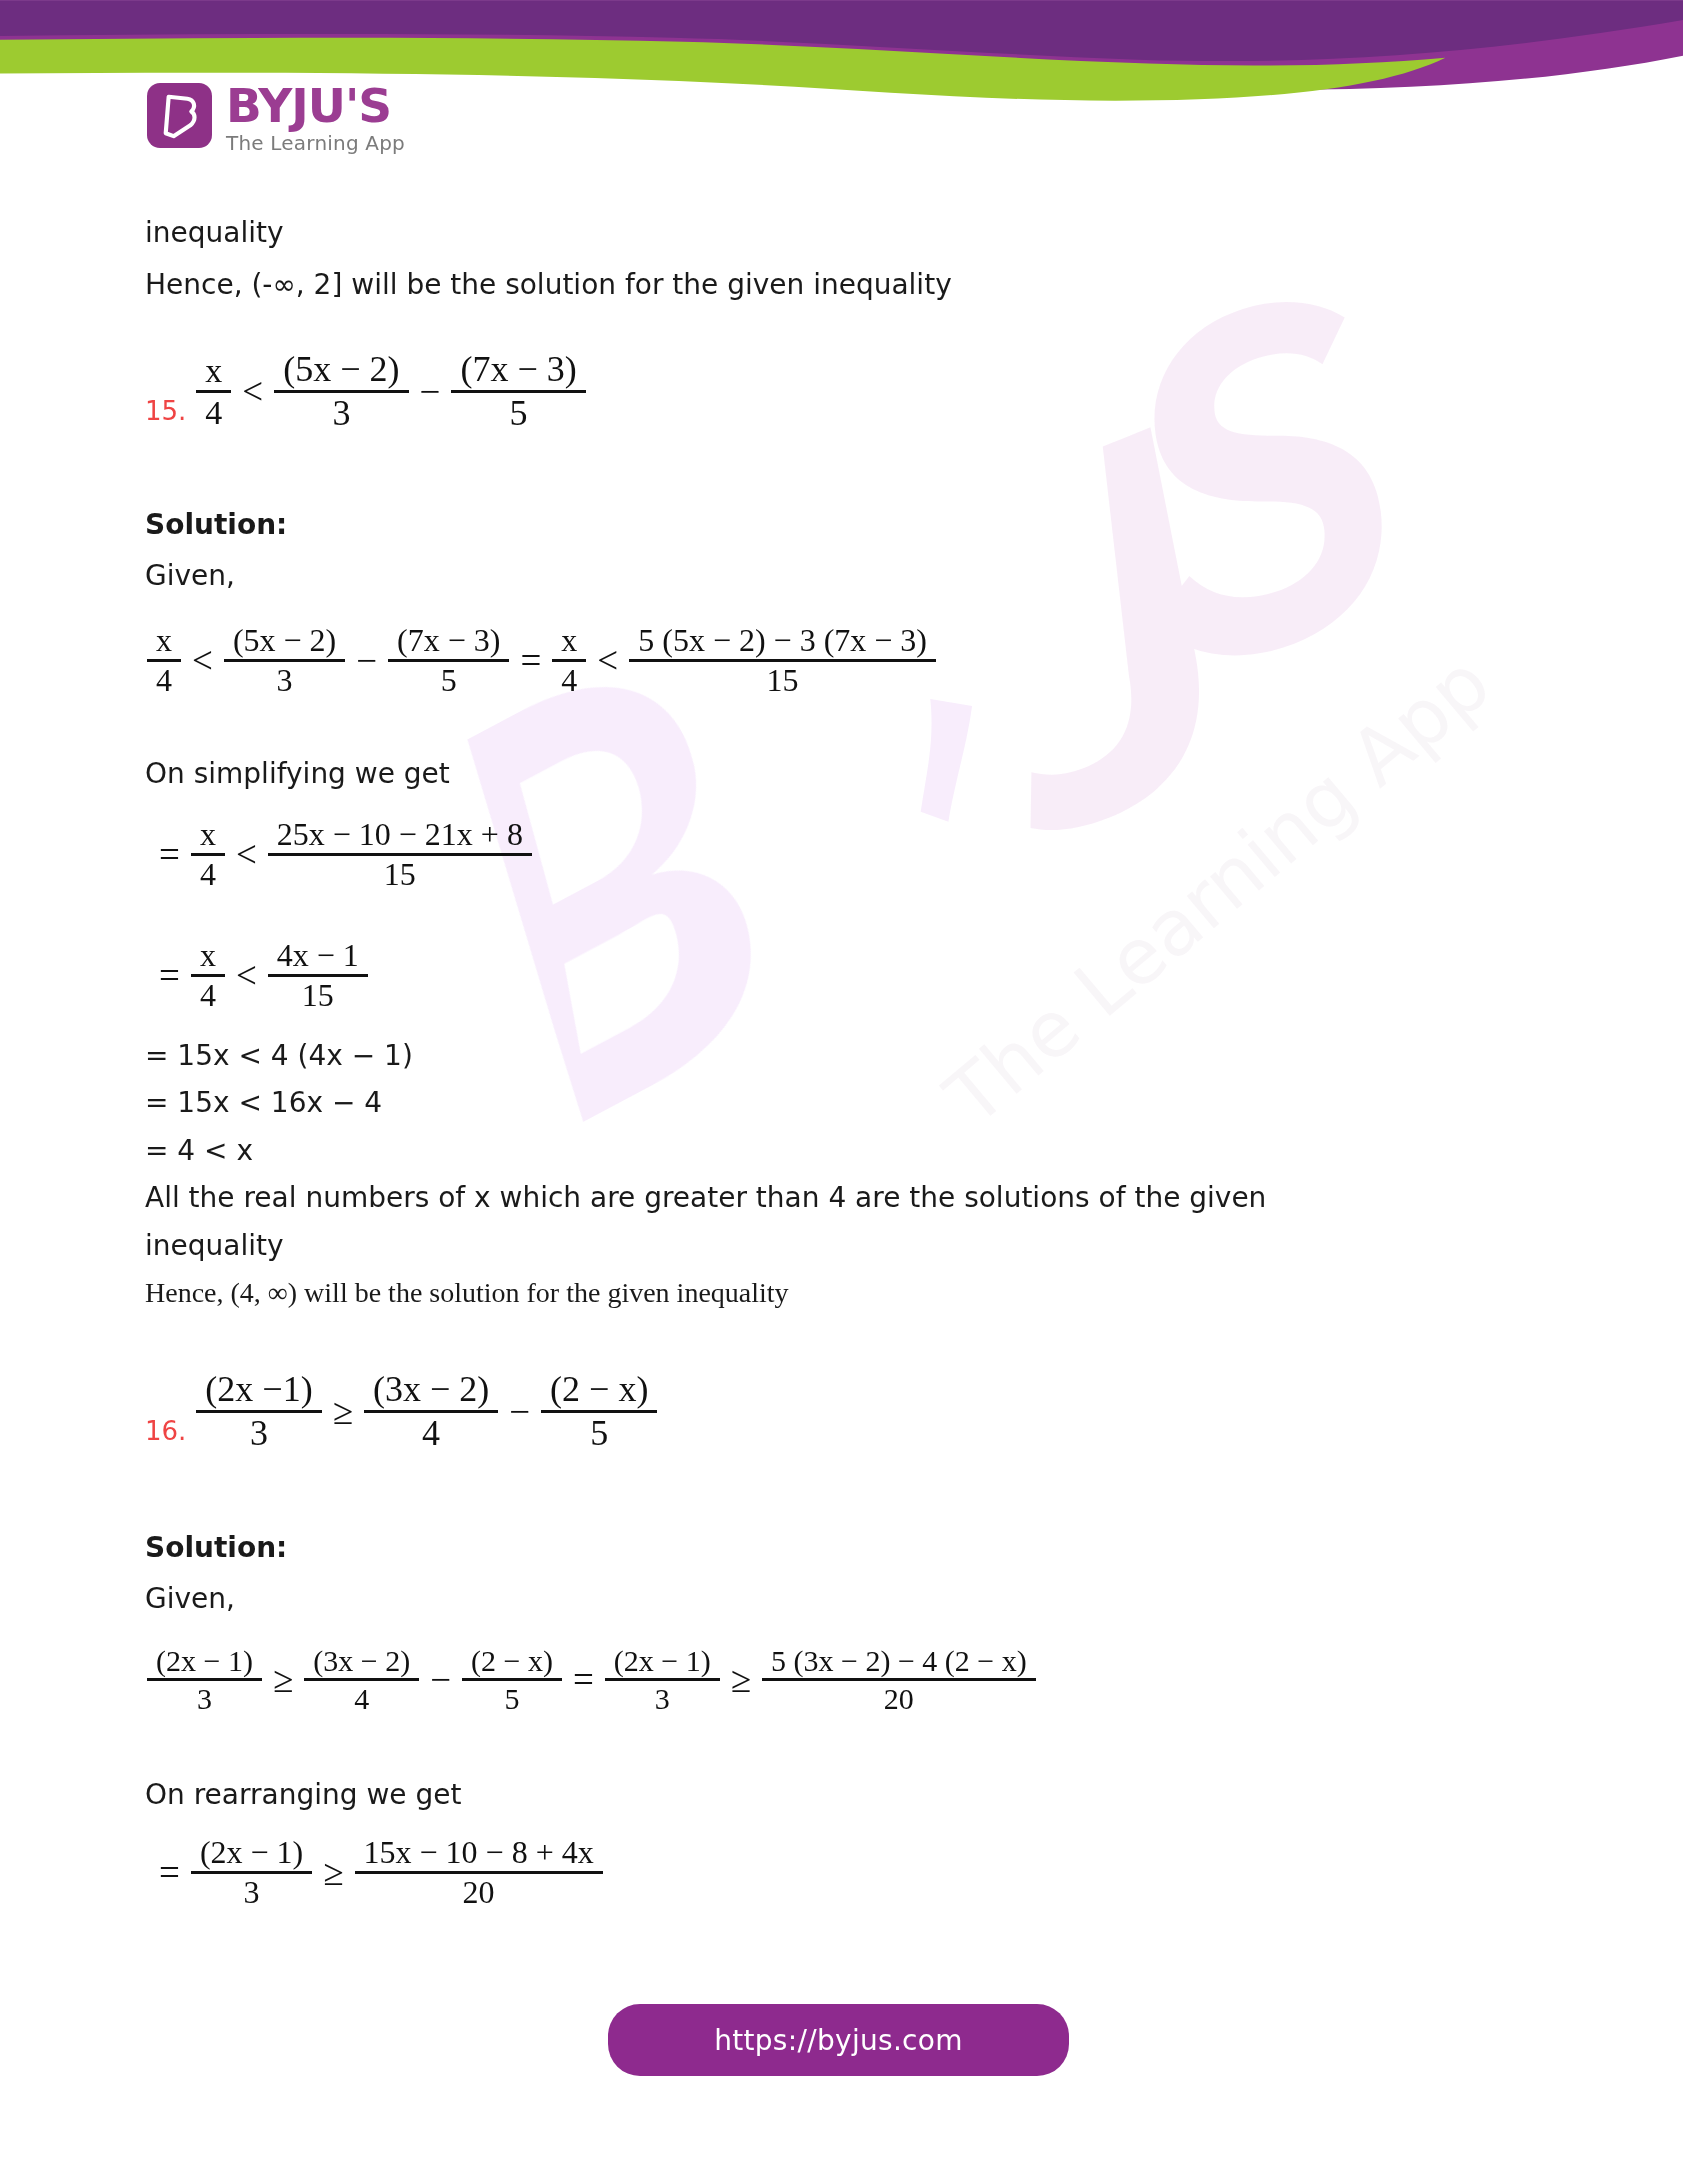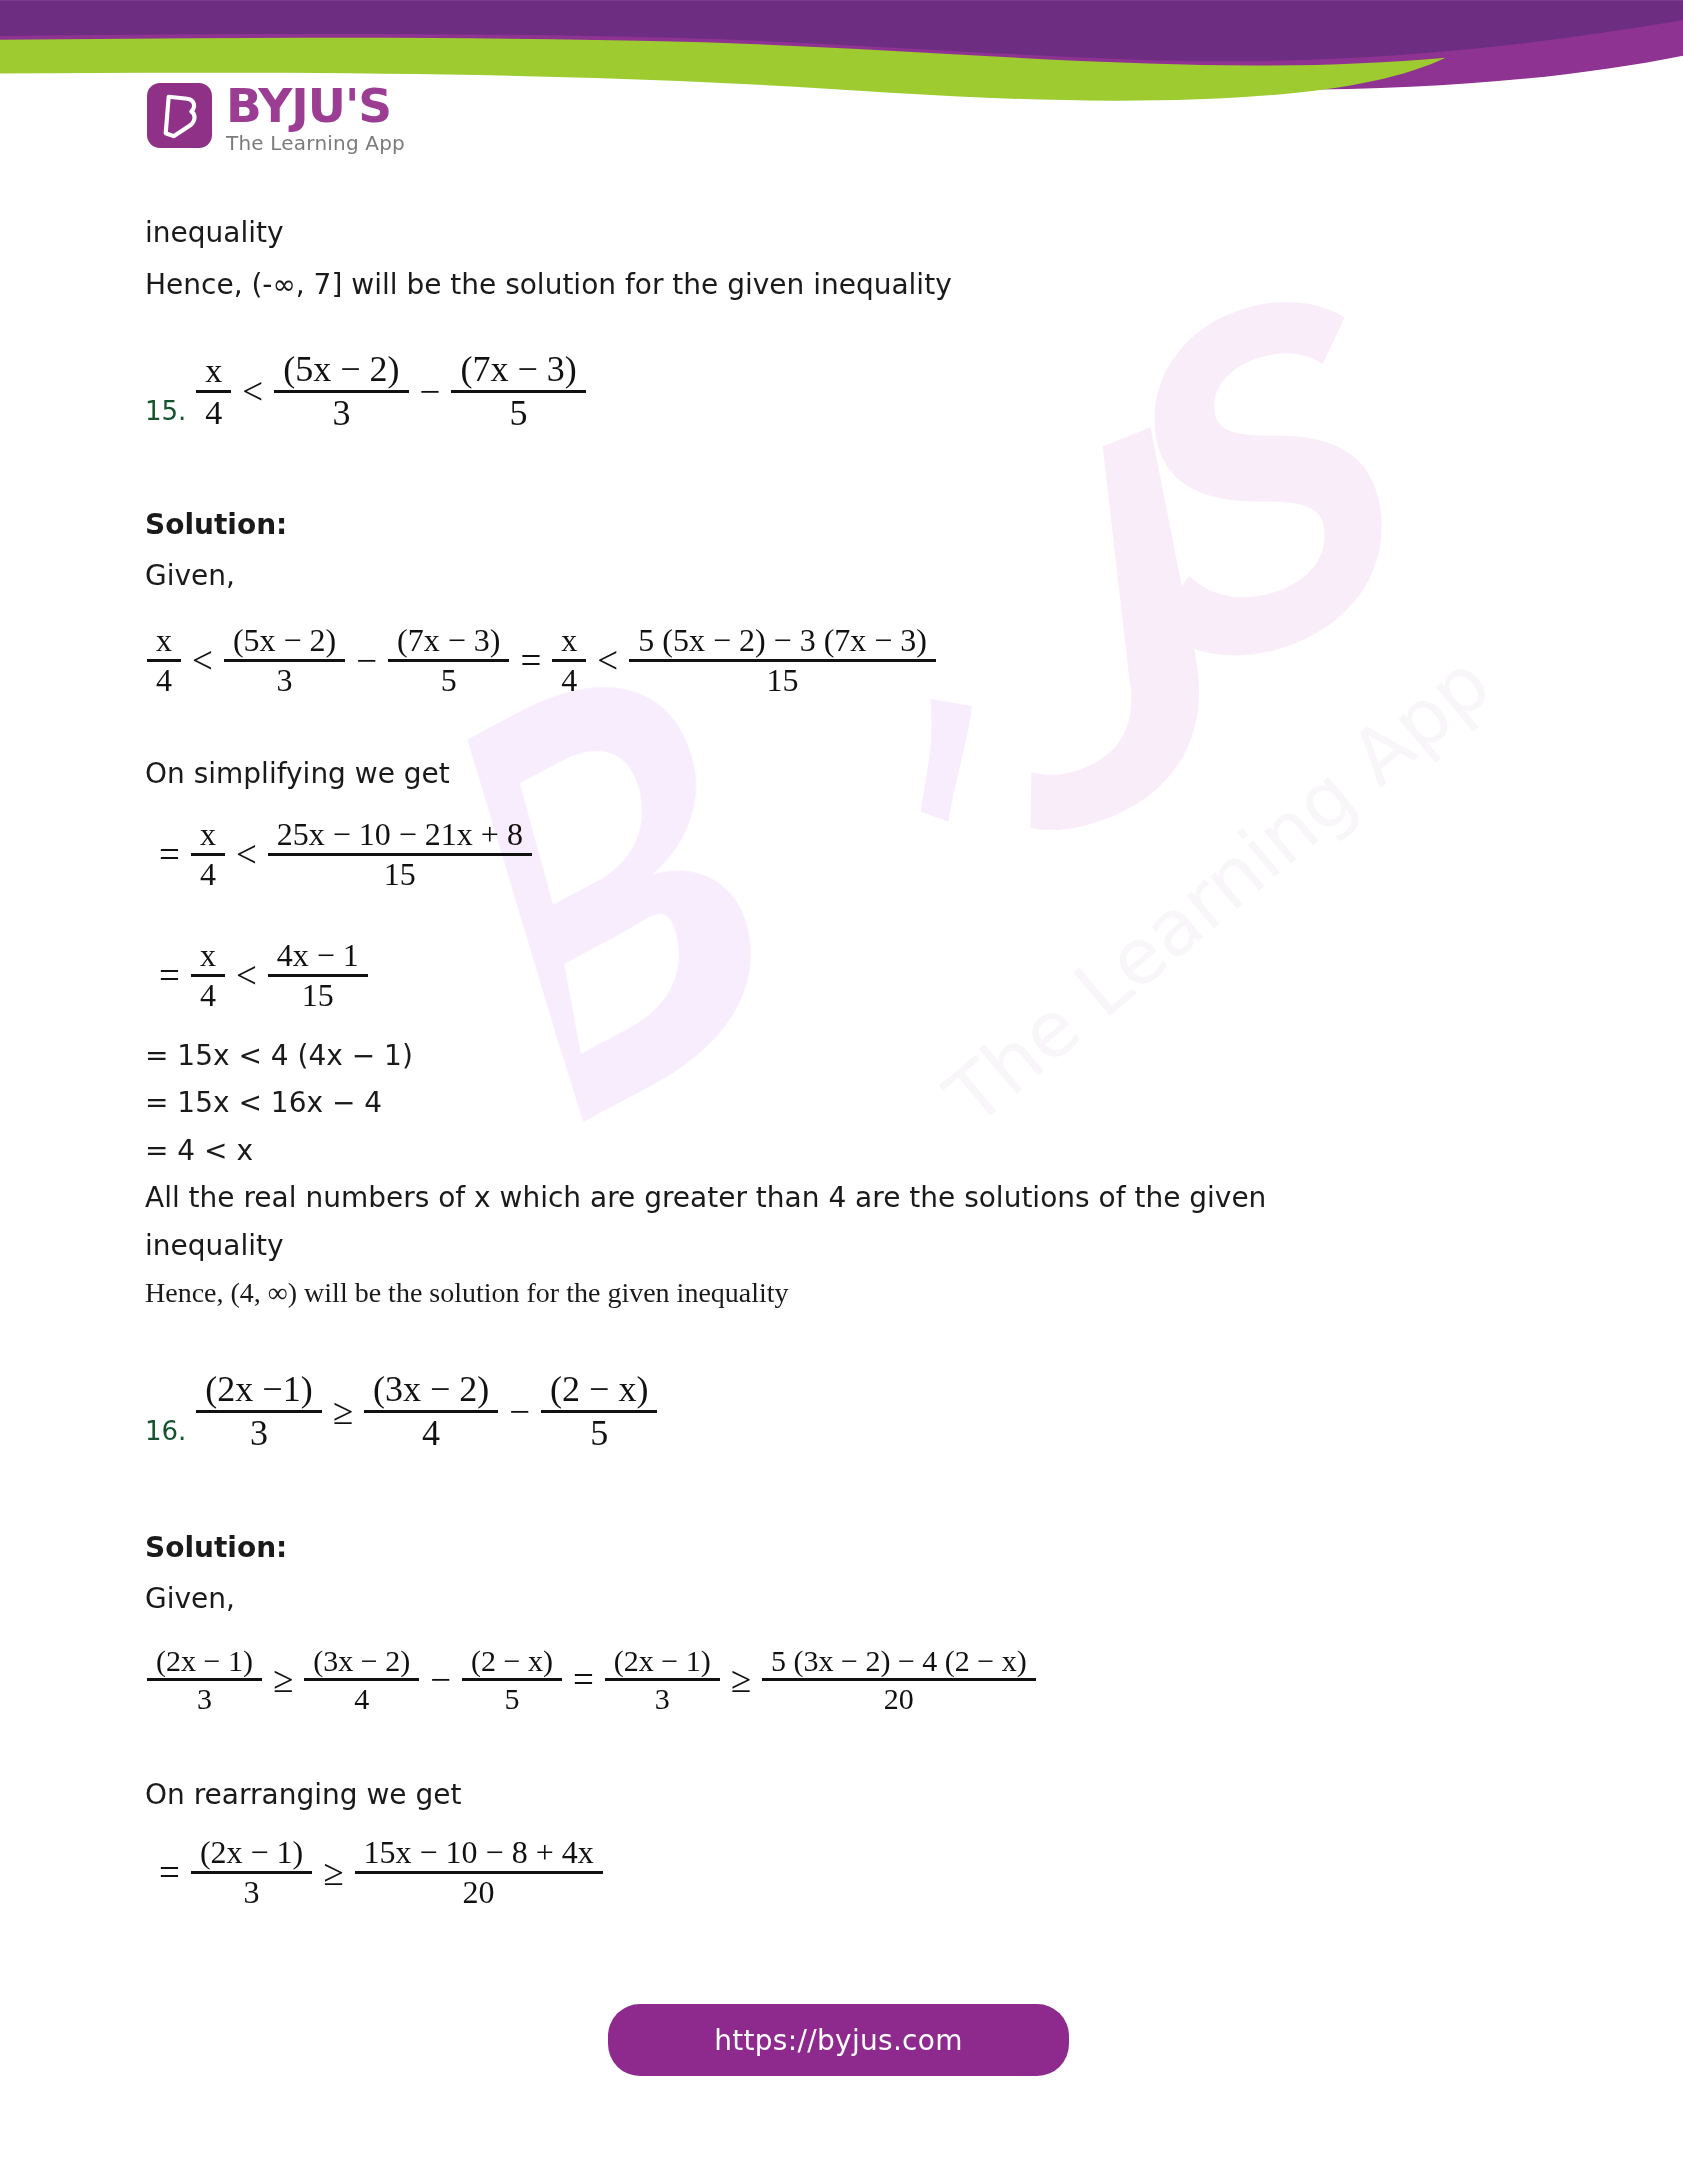--- a/index.html
+++ b/index.html
@@ -121,21 +121,21 @@
   }
   .math .op {
     font-size: 37px;
     padding: 0 9px;
     line-height: 1;
     display: inline-block;
   }
   .math .num-label {
     font-family: "DejaVu Sans", sans-serif;
     font-size: 26px;
-    color: #14532d;
+    color: #ef4444;
     padding-right: 8px;
     align-self: flex-end;
     padding-bottom: 6px;
   }
   .frac {
     display: inline-flex;
     flex-direction: column;
     align-items: center;
     vertical-align: middle;
     margin: 0 2px;
@@ -241,21 +241,21 @@
     <div class="logo-tag">The Learning App</div>
   </div>
 </div>
 
 <div class="page-title">
 </div>
 
 <div class="content">
 
   <div class="line" style="top:216px;">inequality</div>
-  <div class="line" style="top:268px;">Hence, (-∞, 7] will be the solution for the given inequality</div>
+  <div class="line" style="top:268px;">Hence, (-∞, 2] will be the solution for the given inequality</div>
 
   <div class="math" style="left:145px; top:351px;">
     <span class="num-label">15.</span>
     <span class="frac sz34">
       <span class="top">x</span>
       <span class="bar"></span>
       <span class="bot">4</span>
     </span>
     <span class="op">&lt;</span>
     <span class="frac sz36">

